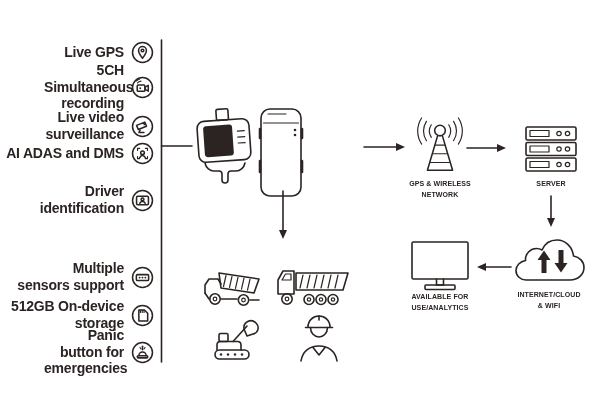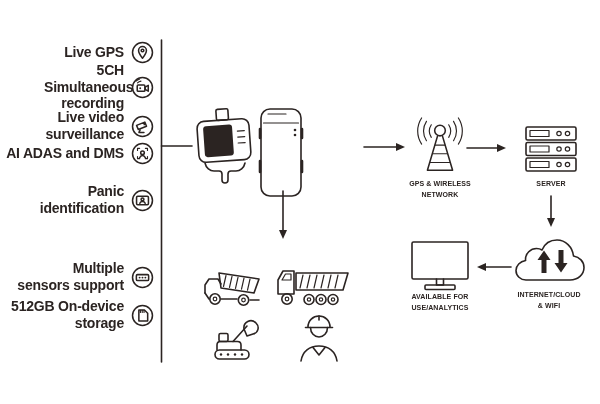--- a/index.html
+++ b/index.html
@@ -89,21 +89,21 @@
     <span class="feat-label">AI ADAS and DMS</span>
     <svg class="feat-icon" viewBox="0 0 24 24">
       <circle cx="12" cy="12" r="10.4"></circle>
       <path class="thin" d="M6.8 8.8V6.6h2.2M15 6.6h2.2v2.2M17.2 15.2v2.2H15M9 17.4H6.8v-2.2"></path>
       <circle cx="12" cy="11.2" r="1.9"></circle>
       <path d="M9 16.4c.6-1.5 1.7-2.3 3-2.3s2.4.8 3 2.3"></path>
     </svg>
   </div>
 
   <div class="feat-row" style="top:188px;height:24px;">
-    <span class="feat-label">Panic identification</span>
+    <span class="feat-label">Driver identification</span>
     <svg class="feat-icon" viewBox="0 0 24 24">
       <circle cx="12" cy="12" r="10.4"></circle>
       <rect x="5.8" y="7.6" width="12.4" height="8.8" rx="1.2"></rect>
       <circle cx="12" cy="10.8" r="1.5"></circle>
       <path d="M9.2 14.8c.5-1.2 1.5-1.8 2.8-1.8s2.3.6 2.8 1.8"></path>
     </svg>
   </div>
 
 
   <div class="feat-row" style="top:265px;height:24px;padding-left:17px;">
@@ -119,20 +119,30 @@
 
   <div class="feat-row" style="top:303px;height:24px;">
     <span class="feat-label">512GB On-device storage</span>
     <svg class="feat-icon" viewBox="0 0 24 24">
       <circle cx="12" cy="12" r="10.4"></circle>
       <path d="M8.2 6.2h5.8l3.4 3.4v8.2H8.2z"></path>
       <path class="thin" d="M9.8 6.5v2.3M11.7 6.5v2.3M13.6 6.5v2.3"></path>
     </svg>
   </div>
 
+  <div class="feat-row" style="top:334px;height:36px;">
+    <span class="feat-label two-line">Panic button for emergencies</span>
+    <svg class="feat-icon" viewBox="0 0 24 24">
+      <circle cx="12" cy="12" r="10.4"></circle>
+      <path d="M8.2 15.3a3.8 3.8 0 0 1 7.6 0"></path>
+      <rect x="6.6" y="15.3" width="10.8" height="2.3" rx="0.8"></rect>
+      <path d="M12 5.6v3.4"></path>
+      <path class="thin" d="M9.4 6.8l1 1.5M14.6 6.8l-1 1.5"></path>
+    </svg>
+  </div>
 
   <svg class="abs" style="left:193px;top:105px;" width="62" height="93" viewBox="0 0 62 93">
     <g transform="rotate(-4 31 36)">
       <rect x="25" y="4" width="12" height="11" rx="1.5"></rect>
       <rect x="5" y="15" width="52" height="41" rx="7"></rect>
       <rect class="fill" x="11" y="20" width="29" height="31" rx="3"></rect>
       <path class="thin" d="M45 27h7M45 33h7M45 39h7"></path>
     </g>
     <path d="M12 58c1 5 5 8 9 8h5c2 0 3 1 3 3v6c0 2 1.3 3 3 3s3-1 3-3v-6c0-2 1-3 3-3h5c4 0 8-3 9-8"></path>
   </svg>

